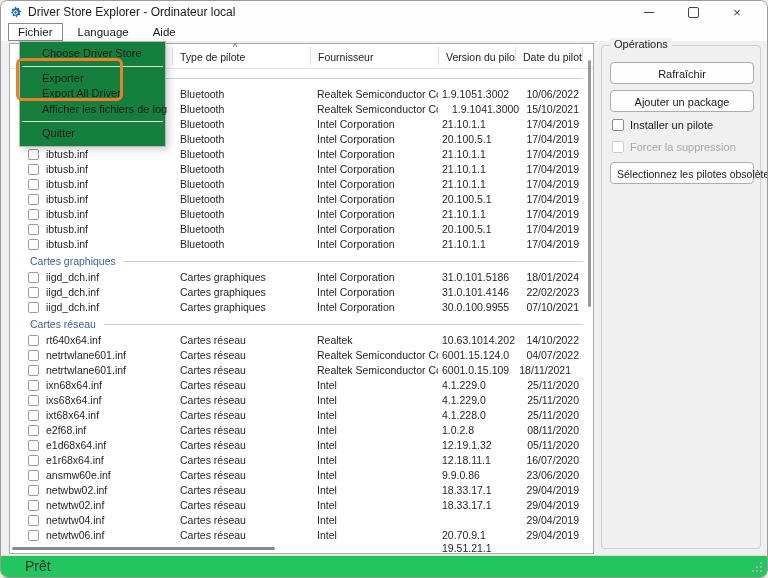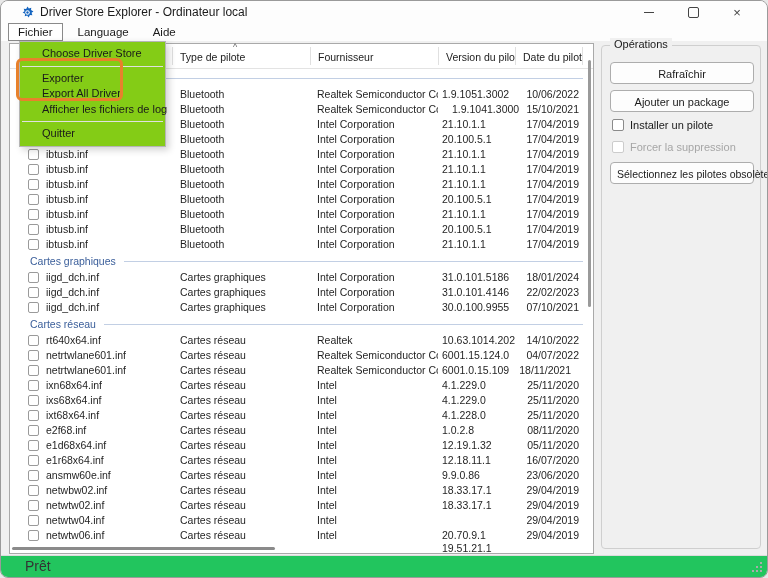--- a/index.html
+++ b/index.html
@@ -1,19 +1,19 @@
 <!DOCTYPE html>
 <html><head>
 <meta charset="utf-8">
 <style>
   html,body{margin:0;padding:0;background:#e8e8e8;font-family:"Liberation Sans",sans-serif;}
   .window{position:relative;width:766px;height:576px;background:#f0f0f0;border:1px solid #9a9a9a;
           border-radius:8px;overflow:hidden;}
   
-  .titlebar{position:absolute;top:0;left:0;right:0;height:22px;background:#fdfdfd;display:flex;align-items:center;padding-left:12px;}
+  .titlebar{position:absolute;top:0;left:0;right:0;height:22px;background:#fdfdfd;display:flex;align-items:center;}
   .app-icon{margin:0 6px 0 8px;display:flex;}
   .title-text{font-size:12px;color:#1a1a1a;}
   .win-controls{position:absolute;right:8px;top:0;height:22px;display:flex;}
   .win-btn{width:44px;height:22px;display:flex;align-items:center;justify-content:center;cursor:default;}
   .glyph-min{width:10px;height:1px;background:#444;}
   .glyph-max{width:9px;height:9px;border:1px solid #444;border-radius:2px;}
   .glyph-close{font-size:13px;color:#444;line-height:1;}
   
   .menubar{position:absolute;top:22px;left:0;right:0;height:18px;background:#fdfdfd;display:flex;align-items:center;font-size:11.5px;color:#1a1a1a;}
   .menu-btn{padding:2px 9px;margin-left:0;}
@@ -41,21 +41,21 @@
   .ops-panel{position:absolute;left:600px;top:4px;width:160px;height:504px;border:1px solid #cfcfcf;border-radius:4px;box-sizing:border-box;padding:16px 8px 0 8px;}
   .ops-legend{position:absolute;top:-8px;left:8px;background:#f0f0f0;padding:0 4px;font-size:11px;color:#1a1a1a;}
   .ops-btn{display:block;width:144px;height:22px;margin:0 auto 6px auto;background:#fdfdfd;border:1px solid #adadad;border-radius:4px;
            font-size:11px;color:#1a1a1a;text-align:center;line-height:20px;box-sizing:border-box;white-space:nowrap;font-family:"Liberation Sans",sans-serif;}
   .ops-btn.disabled{background:#f4f4f4;border-color:#d8d8d8;color:#a6a6a6;}
   .ops-check{display:flex;align-items:center;height:14px;margin:2px 0 8px 2px;font-size:11px;color:#1a1a1a;}
   .ops-check.disabled{color:#a6a6a6;}
   .ops-checkbox{width:12px;height:12px;border:1px solid #8a8a8a;border-radius:2px;background:#fff;margin-right:6px;box-sizing:border-box;}
   .ops-check.disabled .ops-checkbox{border-color:#cccccc;}
   
-  .menu-popup{position:absolute;left:18px;top:40px;width:147px;background:#84cc16;border:1px solid #b5b5b5;
+  .menu-popup{position:absolute;left:18px;top:40px;width:147px;background:#15803d;border:1px solid #b5b5b5;
               box-shadow:3px 3px 7px rgba(0,0,0,0.18);padding:4px 0;z-index:10;box-sizing:border-box;}
   .menu-item{height:15.5px;line-height:15.5px;padding-left:22px;font-size:11px;color:#1a1a1a;white-space:nowrap;}
   .menu-sep{height:1px;background:#e0e0e0;margin:4px 2px;}
   .annotation-box{position:absolute;left:15px;top:57px;width:101px;height:37px;border:3px solid #e8812c;border-radius:6px;z-index:20;pointer-events:none;}
   
   .statusbar{position:absolute;bottom:0;left:0;right:0;height:22px;background:#22c55e;border-top:1px solid #dcdcdc;
              font-size:14px;color:#333;line-height:21px;padding-left:24px;box-sizing:border-box;}
   .grip{position:absolute;right:5px;bottom:5px;width:2px;height:2px;background:#ababab;
         box-shadow:-4px 0 0 #ababab,-8px 0 0 #ababab,0 -4px 0 #ababab,-4px -4px 0 #ababab,0 -8px 0 #ababab;}
 </style>

